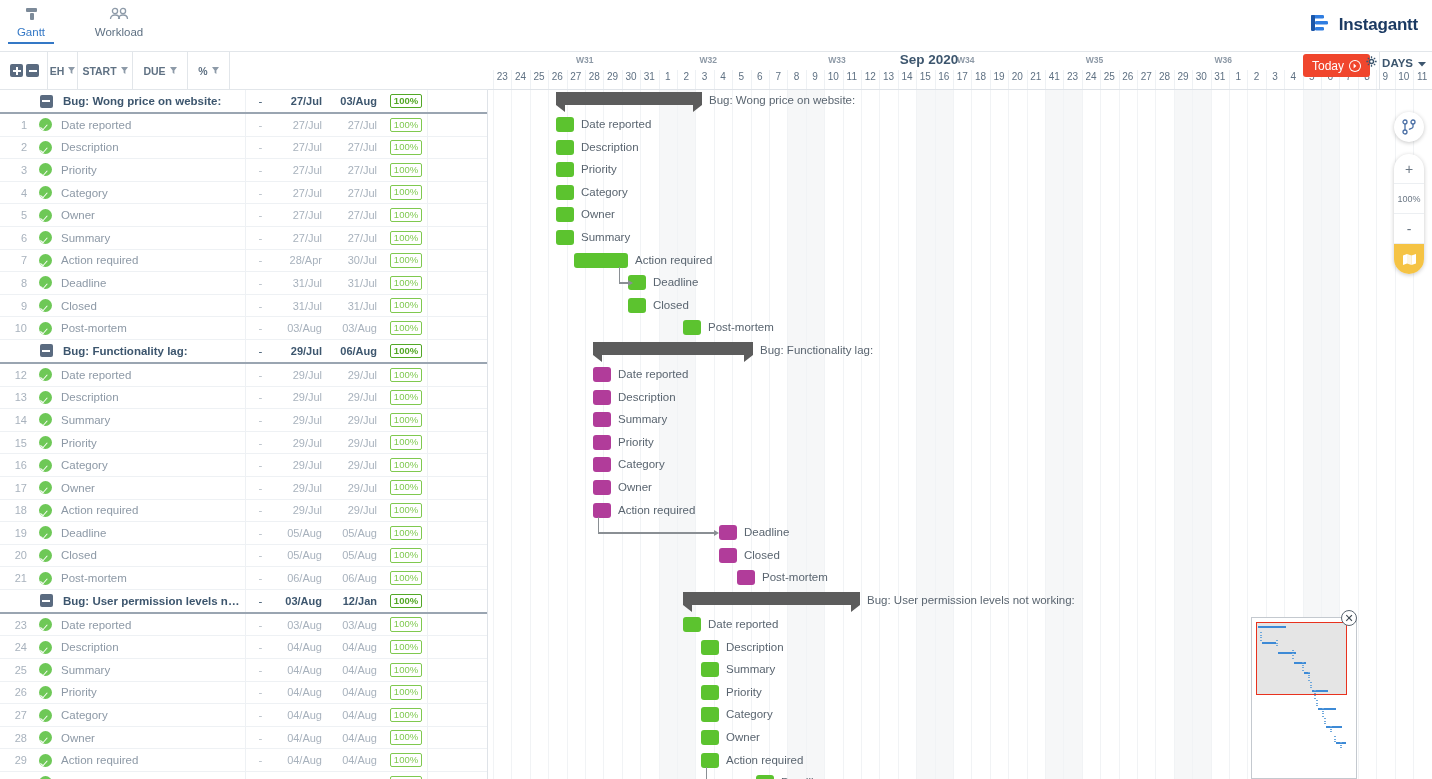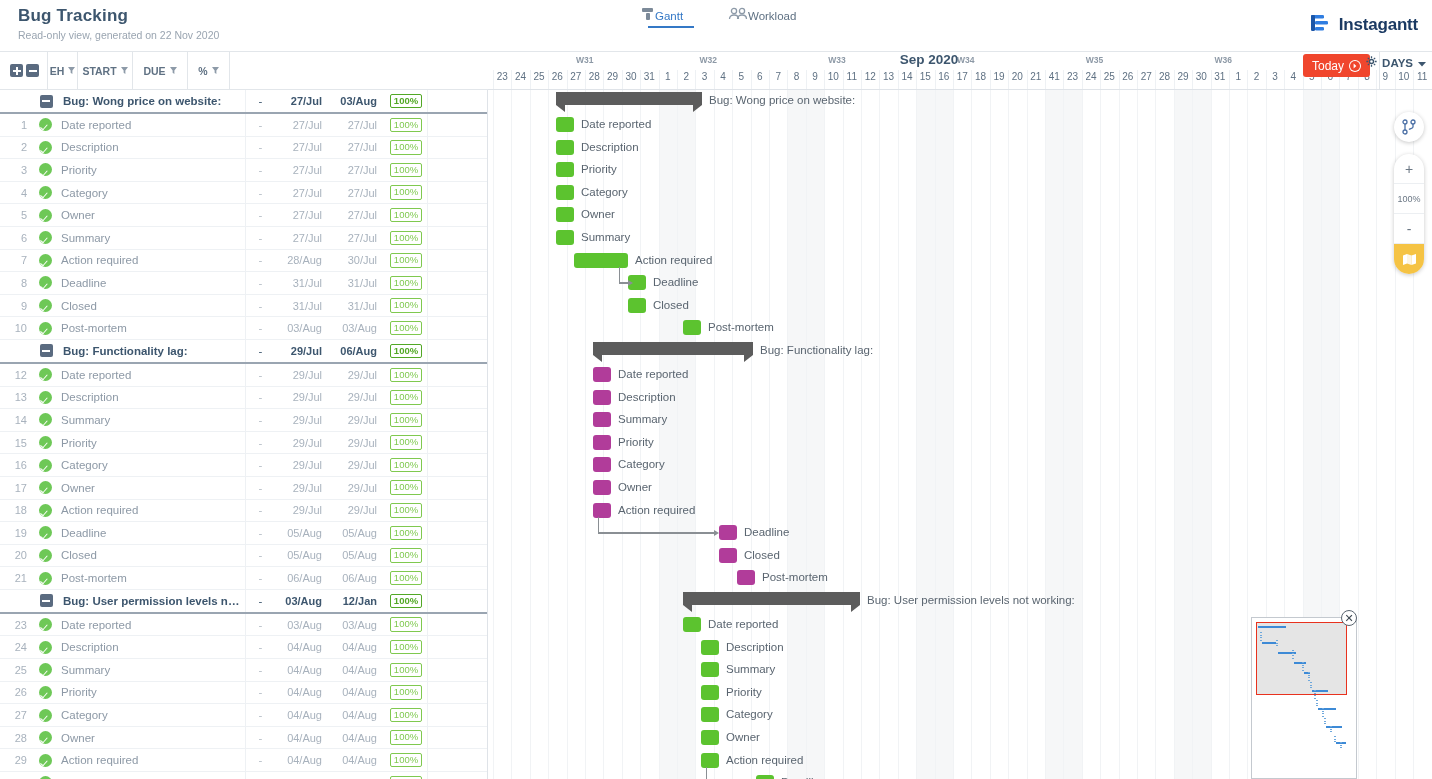--- a/index.html
+++ b/index.html
@@ -19,21 +19,21 @@
     display: flex; align-items: flex-start;
   }
   .title-block { padding: 6px 0 0 18px; width: 640px; }
   .app-title {
     font-size: 17px; font-weight: bold; color: #3d566e; letter-spacing: .2px;
   }
   .app-subtitle { font-size: 10.5px; color: #9aa5b1; margin-top: 3px; }
 
   .topnav { display: flex; gap: 26px; padding-top: 6px; }
   .navtab {
-    display: flex; align-items: center;
+    display: flex; flex-direction: column; align-items: center;
     width: 62px; cursor: pointer; position: relative; padding-bottom: 6px;
   }
   .navtab .nicon { height: 16px; display: flex; align-items: center; color: #8d9aa8; }
   .navtab .nlabel { font-size: 11.5px; color: #5f7183; margin-top: 4px; }
   .navtab.active .nlabel { color: #3478c6; }
   .navtab.active::after {
     content: ""; position: absolute; bottom: 0; left: 8px; right: 8px;
     height: 2.5px; background: #3478c6;
   }
 
@@ -250,24 +250,20 @@
     display: flex; align-items: center; justify-content: center;
     font-size: 11px; color: #3d4852; z-index: 18; cursor: pointer; line-height: 1;
   }
 </style>
 </head>
 <body>
 
 <div id="app">
 
   <div class="topbar">
-    <div class="title-block">
-      <div class="app-title">Bug Tracking</div>
-      <div class="app-subtitle">Read-only view, generated on 22 Nov 2020</div>
-    </div>
 
     <div class="topnav">
       <div class="navtab active">
         <span class="nicon">
           <svg width="15" height="14" viewBox="0 0 15 14">
               <rect x="2" y="1" width="11" height="4" rx="1" fill="#7c8a99"></rect>
               <rect x="6" y="6" width="4" height="7" rx="1" fill="#7c8a99"></rect>
             </svg>
         </span>
         <span class="nlabel">Gantt</span>
@@ -431,21 +427,21 @@
         </div>
         <div class="cell-tail"></div>
       </div>
       <div class="trow">
         <div class="cell-idx">7</div>
         <div class="cell-icon">
           <span class="gicon"></span>
         </div>
         <div class="cell-name">Action required</div>
         <div class="cell-eh">-</div>
-        <div class="cell-start">28/Aug</div>
+        <div class="cell-start">28/Apr</div>
         <div class="cell-due">30/Jul</div>
         <div class="cell-pct">
           <span class="pctbadge">100%</span>
         </div>
         <div class="cell-tail"></div>
       </div>
       <div class="trow">
         <div class="cell-idx">8</div>
         <div class="cell-icon">
           <span class="gicon"></span>

